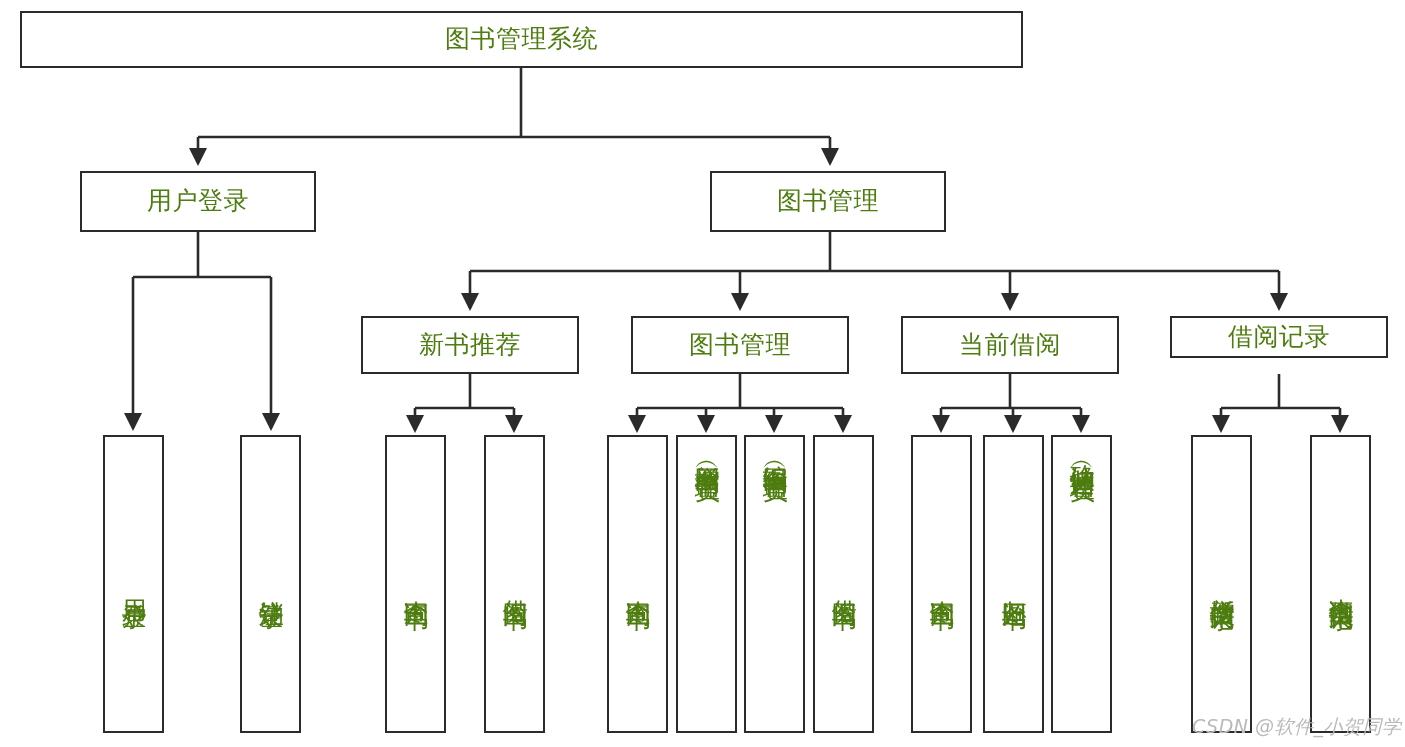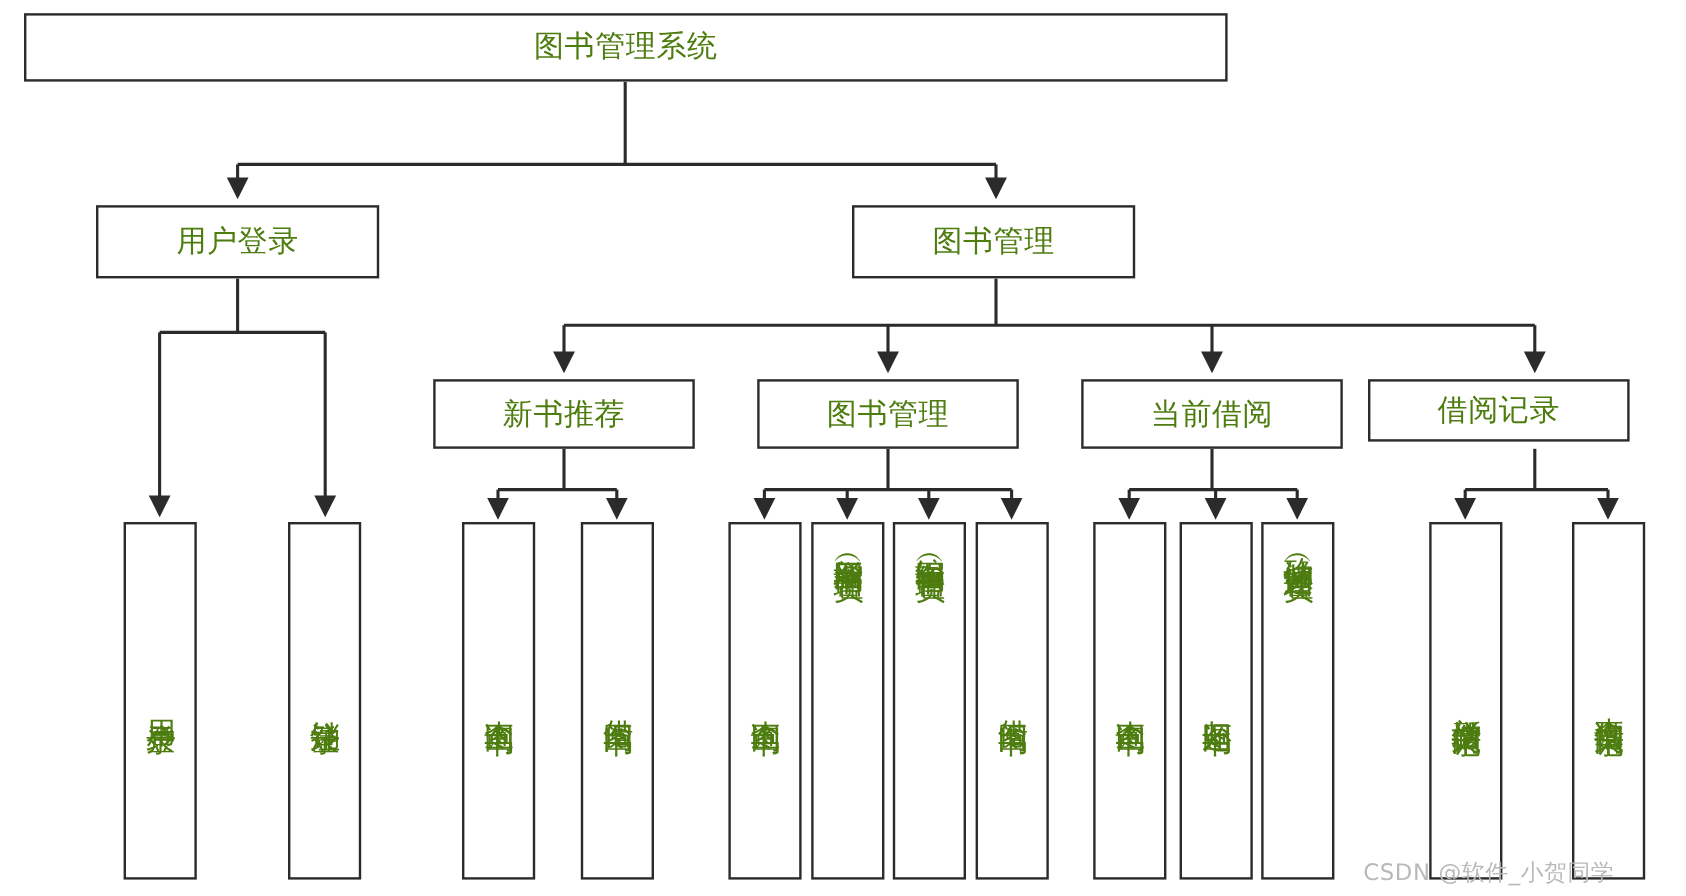--- a/index.html
+++ b/index.html
@@ -135,21 +135,21 @@
 
   <div class="node horizontal" id="node-l3-0" style="left: 361px; top: 316px; width: 218px; height: 58px; text-align: center;">
     <span class="label">新书推荐</span>
   </div>
   <div class="node horizontal" id="node-l3-1" style="left: 631px; top: 316px; width: 218px; height: 58px;">
     <span class="label">图书管理</span>
   </div>
   <div class="node horizontal" id="node-l3-2" style="left: 901px; top: 316px; width: 218px; height: 58px; justify-content: center;">
     <span class="label">当前借阅</span>
   </div>
-  <div class="node horizontal" id="node-l3-3" style="left: 1140px; top: 316px; width: 218px; height: 52px;">
+  <div class="node horizontal" id="node-l3-3" style="left: 1170px; top: 316px; width: 218px; height: 42px;">
     <span class="label">借阅记录</span>
   </div>
 
   <div class="node vertical centered" id="node-leaf-0" style="left: 103px; top: 435px; width: 61px; height: 298px;">
     <span class="label">用户登录</span>
   </div>
   <div class="node vertical centered" id="node-leaf-1" style="left: 240px; top: 435px; width: 61px; height: 298px;">
     <span class="label">注销登录</span>
   </div>
   <div class="node vertical centered" id="node-leaf-2" style="left: 385px; top: 435px; width: 61px; height: 298px;">
@@ -179,15 +179,15 @@
   <div class="node vertical" id="node-leaf-10" style="left: 1051px; top: 435px; width: 61px; height: 298px;">
     <span class="label">确认归还（管理员）</span>
   </div>
   <div class="node vertical centered" id="node-leaf-11" style="left: 1191px; top: 435px; width: 61px; height: 298px;">
     <span class="label">新增借阅记录</span>
   </div>
   <div class="node vertical centered" id="node-leaf-12" style="left: 1310px; top: 435px; width: 61px; height: 298px;">
     <span class="label">查询借阅记录</span>
   </div>
 
-  <div class="watermark" id="watermark" style="left: 1136px; top: 714px;">CSDN @软件_小贺同学</div>
+  <div class="watermark" id="watermark" style="left: 1192px; top: 714px; font-style: italic;">CSDN @软件_小贺同学</div>
 
 </div>
 
 </body></html>

